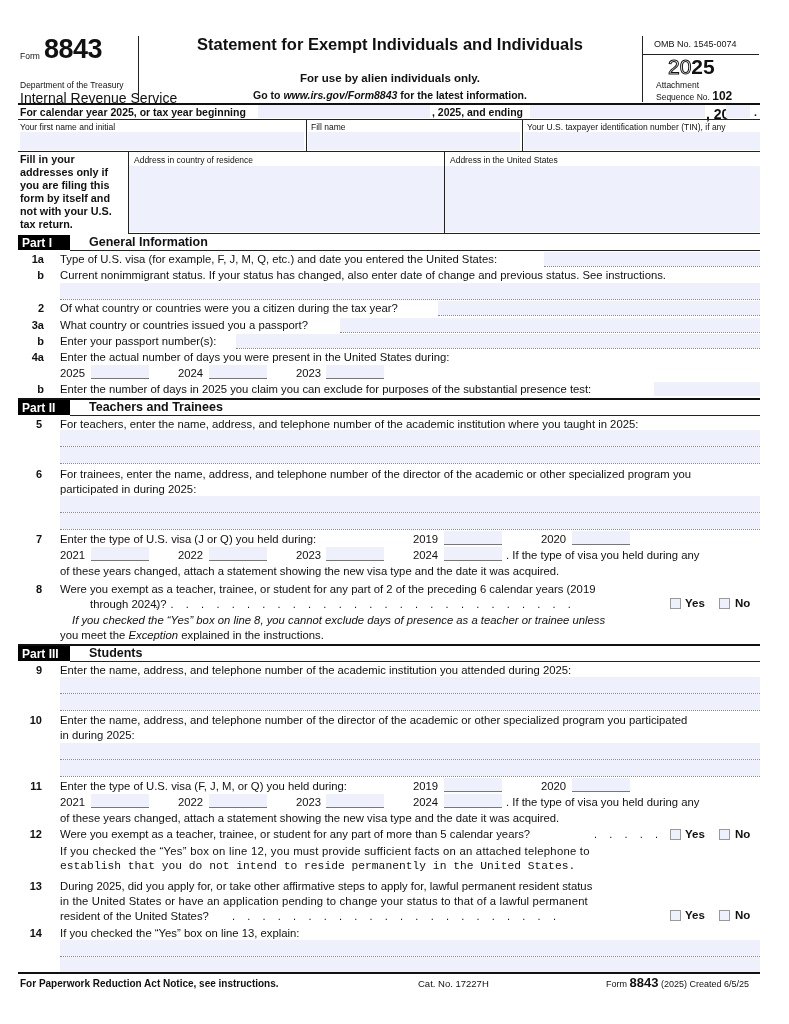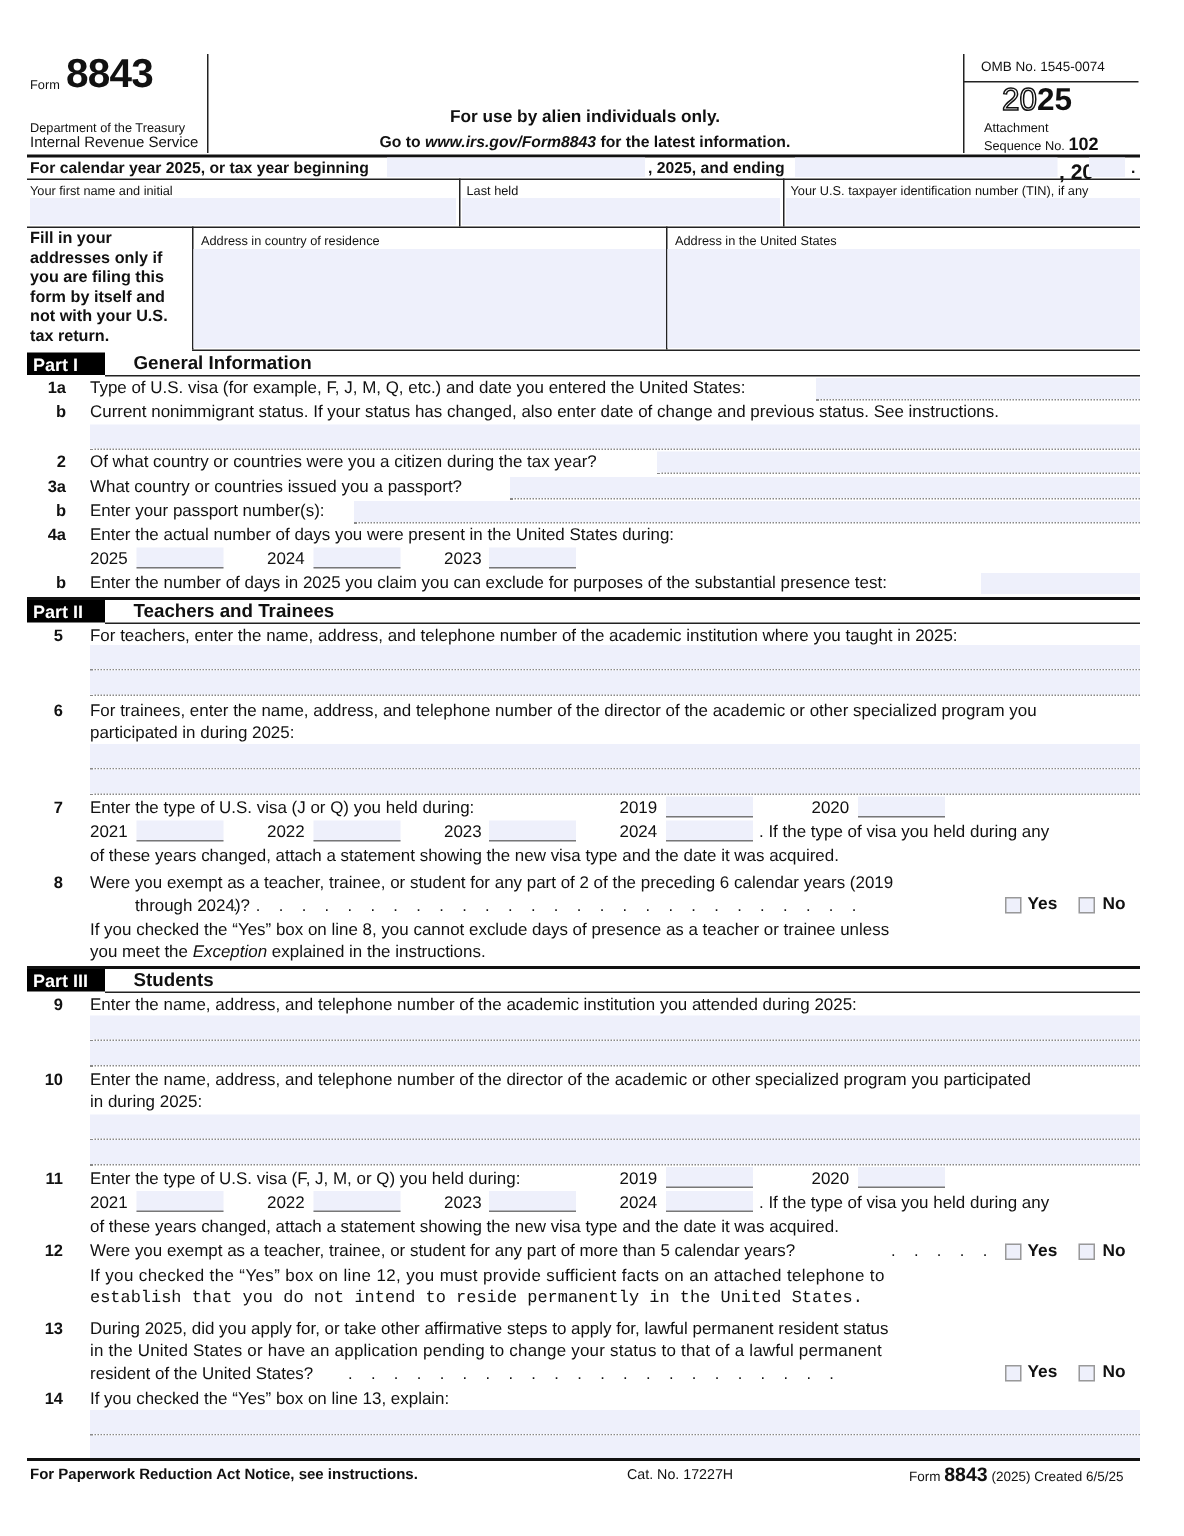--- a/index.html
+++ b/index.html
@@ -22,24 +22,25 @@
   .dots { position: absolute; font-size: 11px; letter-spacing: 0; white-space: nowrap; }
   .smallcap { font-size: 8.5px; }
 </style>
 </head>
 <body>
 
 <div>
   <span class="abs smallcap" style="left:20px;top:51px;">Form</span>
   <span class="abs b" style="left:44px;top:34px;font-size:27px;letter-spacing:-0.5px;">8843</span>
   <span class="abs" style="left:20px;top:80px;font-size:8.5px;">Department of the Treasury</span>
-  <span class="abs" style="left:20px;top:90px;font-size:10px;">Internal Revenue Service</span>
+  <span class="abs" style="left:20px;top:90px;font-size:14px;">Internal Revenue Service</span>
   <div class="vline" style="left:138px;top:36px;height:66px;"></div>
 
   <div class="abs" style="left:140px;top:35px;width:500px;text-align:center;font-weight:bold;font-size:16.5px;line-height:18px;">
+    <div>Statement for Exempt Individuals and Individuals</div>
   </div>
   <div class="abs" style="left:140px;top:72px;width:500px;text-align:center;font-weight:bold;font-size:11.5px;">For use by alien individuals only.</div>
   <div class="abs" style="left:140px;top:89px;width:500px;text-align:center;font-weight:bold;font-size:10.5px;">
     <span>Go to </span><i>www.irs.gov/Form8843</i><span> for the latest information.</span>
   </div>
 
   <div class="vline" style="left:642px;top:36px;height:66px;"></div>
   <span class="abs" style="left:654px;top:39px;font-size:9px;">OMB No. 1545-0074</span>
   <div class="hline" style="left:642px;top:54px;width:117px;"></div>
   <div class="abs" style="left:668px;top:56px;font-size:21px;line-height:22px;">
@@ -62,21 +63,21 @@
   <span class="abs b" style="left:706px;top:106px;font-size:14px;">, 20</span>
   <div class="fieldbox" style="left:726px;top:105px;width:24px;height:13px;"></div>
   <span class="abs b" style="left:754px;top:106px;font-size:10.5px;">.</span>
 </div>
 <div class="hline" style="left:18px;top:119px;width:742px;"></div>
 
 <div>
   <span class="abs" style="left:20px;top:122px;font-size:8.5px;">Your first name and initial</span>
   <div class="fieldbox" style="left:20px;top:132px;width:284px;height:18px;"></div>
   <div class="vline" style="left:306px;top:119px;height:32px;"></div>
-  <span class="abs" style="left:311px;top:122px;font-size:8.5px;">Last held</span>
+  <span class="abs" style="left:311px;top:122px;font-size:8.5px;">Fill name</span>
   <div class="fieldbox" style="left:308px;top:132px;width:212px;height:18px;"></div>
   <div class="vline" style="left:522px;top:119px;height:32px;"></div>
   <span class="abs" style="left:527px;top:122px;font-size:8.5px;">Your U.S. taxpayer identification number (TIN), if any</span>
   <div class="fieldbox" style="left:524px;top:132px;width:236px;height:18px;"></div>
 </div>
 <div class="hline" style="left:18px;top:151px;width:742px;"></div>
 
 <div>
   <div class="abs b" style="left:20px;top:153px;font-size:10.8px;line-height:13px;">
     <div>Fill in your</div>
@@ -178,21 +179,21 @@
   <span class="txt" style="left:60px;top:565px;">of these years changed, attach a statement showing the new visa type and the date it was acquired.</span>
 
   <span class="num" style="left:12px;top:583px;">8</span>
   <span class="txt" style="left:60px;top:583px;">Were you exempt as a teacher, trainee, or student for any part of 2 of the preceding 6 calendar years (2019</span>
   <span class="txt" style="left:60px;top:598px;padding-left:30px;">through 2024)?</span>
   <span class="dots" style="left:140px;top:598px;">.&nbsp;&nbsp;&nbsp;&nbsp;.&nbsp;&nbsp;&nbsp;&nbsp;.&nbsp;&nbsp;&nbsp;&nbsp;.&nbsp;&nbsp;&nbsp;&nbsp;.&nbsp;&nbsp;&nbsp;&nbsp;.&nbsp;&nbsp;&nbsp;&nbsp;.&nbsp;&nbsp;&nbsp;&nbsp;.&nbsp;&nbsp;&nbsp;&nbsp;.&nbsp;&nbsp;&nbsp;&nbsp;.&nbsp;&nbsp;&nbsp;&nbsp;.&nbsp;&nbsp;&nbsp;&nbsp;.&nbsp;&nbsp;&nbsp;&nbsp;.&nbsp;&nbsp;&nbsp;&nbsp;.&nbsp;&nbsp;&nbsp;&nbsp;.&nbsp;&nbsp;&nbsp;&nbsp;.&nbsp;&nbsp;&nbsp;&nbsp;.&nbsp;&nbsp;&nbsp;&nbsp;.&nbsp;&nbsp;&nbsp;&nbsp;.&nbsp;&nbsp;&nbsp;&nbsp;.&nbsp;&nbsp;&nbsp;&nbsp;.&nbsp;&nbsp;&nbsp;&nbsp;.&nbsp;&nbsp;&nbsp;&nbsp;.&nbsp;&nbsp;&nbsp;&nbsp;.&nbsp;&nbsp;&nbsp;&nbsp;.&nbsp;&nbsp;&nbsp;&nbsp;.&nbsp;&nbsp;&nbsp;&nbsp;.&nbsp;&nbsp;&nbsp;&nbsp;.&nbsp;&nbsp;&nbsp;&nbsp;.</span>
   <div class="cb" style="left:670px;top:598px;"></div>
   <span class="cblabel" style="left:685px;top:597px;">Yes</span>
   <div class="cb" style="left:719px;top:598px;"></div>
   <span class="cblabel" style="left:735px;top:597px;">No</span>
-  <span class="txt" style="left:60px;top:614px;">If you checked the “Yes” box on line 8, you cannot exclude days of presence as a teacher or trainee unless</span>
+  <span class="txt" style="left:72px;top:614px;font-style:italic;">If you checked the “Yes” box on line 8, you cannot exclude days of presence as a teacher or trainee unless</span>
   <span class="txt" style="left:60px;top:629px;"><span>you meet the </span><i>Exception</i><span> explained in the instructions.</span></span>
 </div>
 <div class="hline thick" style="left:18px;top:644px;width:742px;"></div>
 
 <div>
   <div class="partlabel" style="left:18px;top:646px;width:52px;">Part III</div>
   <div class="parttitle" style="left:89px;top:646px;">Students</div>
   <div class="hline" style="left:70px;top:661px;width:690px;"></div>
 
   <span class="num" style="left:12px;top:664px;">9</span>

